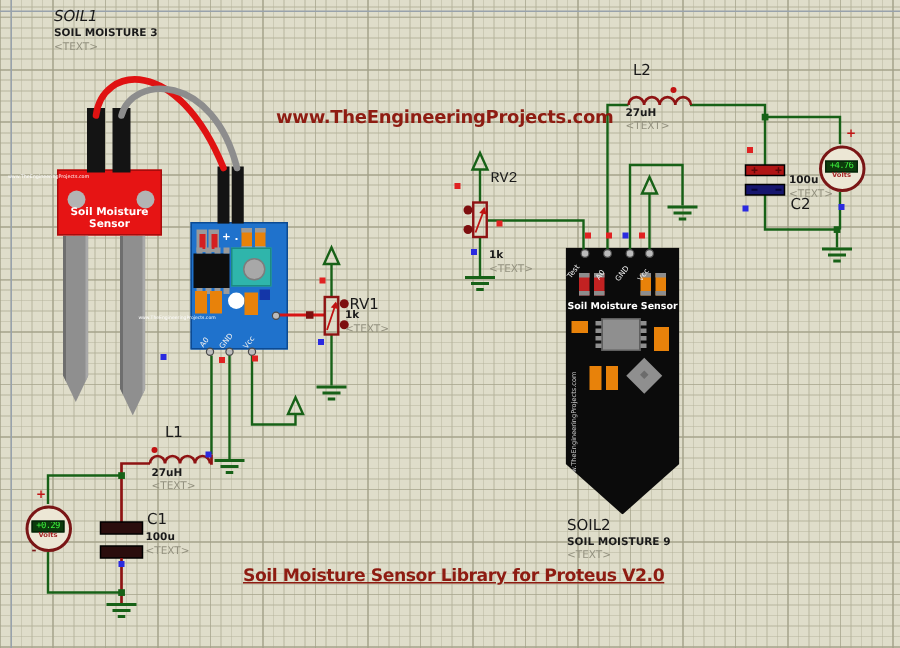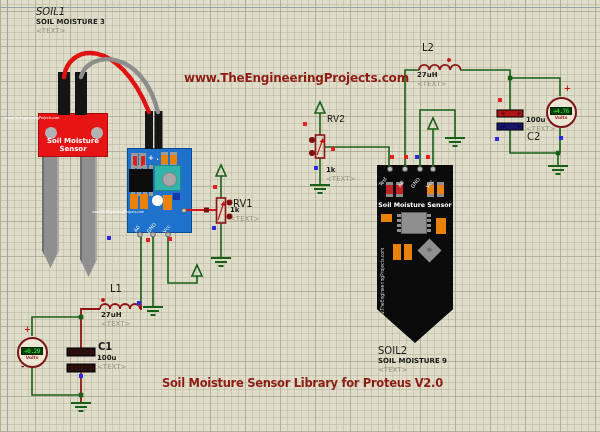--- a/index.html
+++ b/index.html
@@ -279,21 +279,21 @@
     <span class="val">27uH</span>
     <span class="ph">&lt;TEXT&gt;</span>
   </div>
 
   <span class="lbl ref" style="left:422px;top:42px;">L2</span>
   <div class="lbl stack" style="left:417px;top:71px;">
     <span class="val">27uH</span>
     <span class="ph">&lt;TEXT&gt;</span>
   </div>
 
-  <span class="lbl ref" style="left:98px;top:341px;font-weight:bold;">C1</span>
+  <span class="lbl ref" style="left:98px;top:341px;">C1</span>
   <div class="lbl stack" style="left:97px;top:354px;">
     <span class="val">100u</span>
     <span class="ph">&lt;TEXT&gt;</span>
   </div>
 
   <span class="lbl ref" style="left:527px;top:103px;margin-top:28px;">C2</span>
   <div class="lbl stack" style="left:526px;top:116px;">
     <span class="val">100u</span>
     <span class="ph">&lt;TEXT&gt;</span>
   </div>
@@ -304,15 +304,15 @@
     <span class="ph">&lt;TEXT&gt;</span>
   </div>
 
   <span class="lbl ref" style="left:327px;top:114px;font-family:Liberation Mono, monospace;">RV2</span>
   <div class="lbl stack" style="left:326px;top:166px;">
     <span class="val">1k</span>
     <span class="ph">&lt;TEXT&gt;</span>
   </div>
 
   <div class="title-red" style="left:184px;top:71px;font-size:12px;letter-spacing:-0.2px;">www.TheEngineeringProjects.com</div>
-  <div class="title-red" style="left:162px;top:376px;font-size:11.5px;letter-spacing:-0.3px;">Soil Moisture Sensor Library for Proteus V2.0</div>
+  <div class="title-red" style="left:162px;top:376px;font-size:11.5px;letter-spacing:-0.3px;text-decoration:underline;">Soil Moisture Sensor Library for Proteus V2.0</div>
 
 </div>
 
 </body></html>

